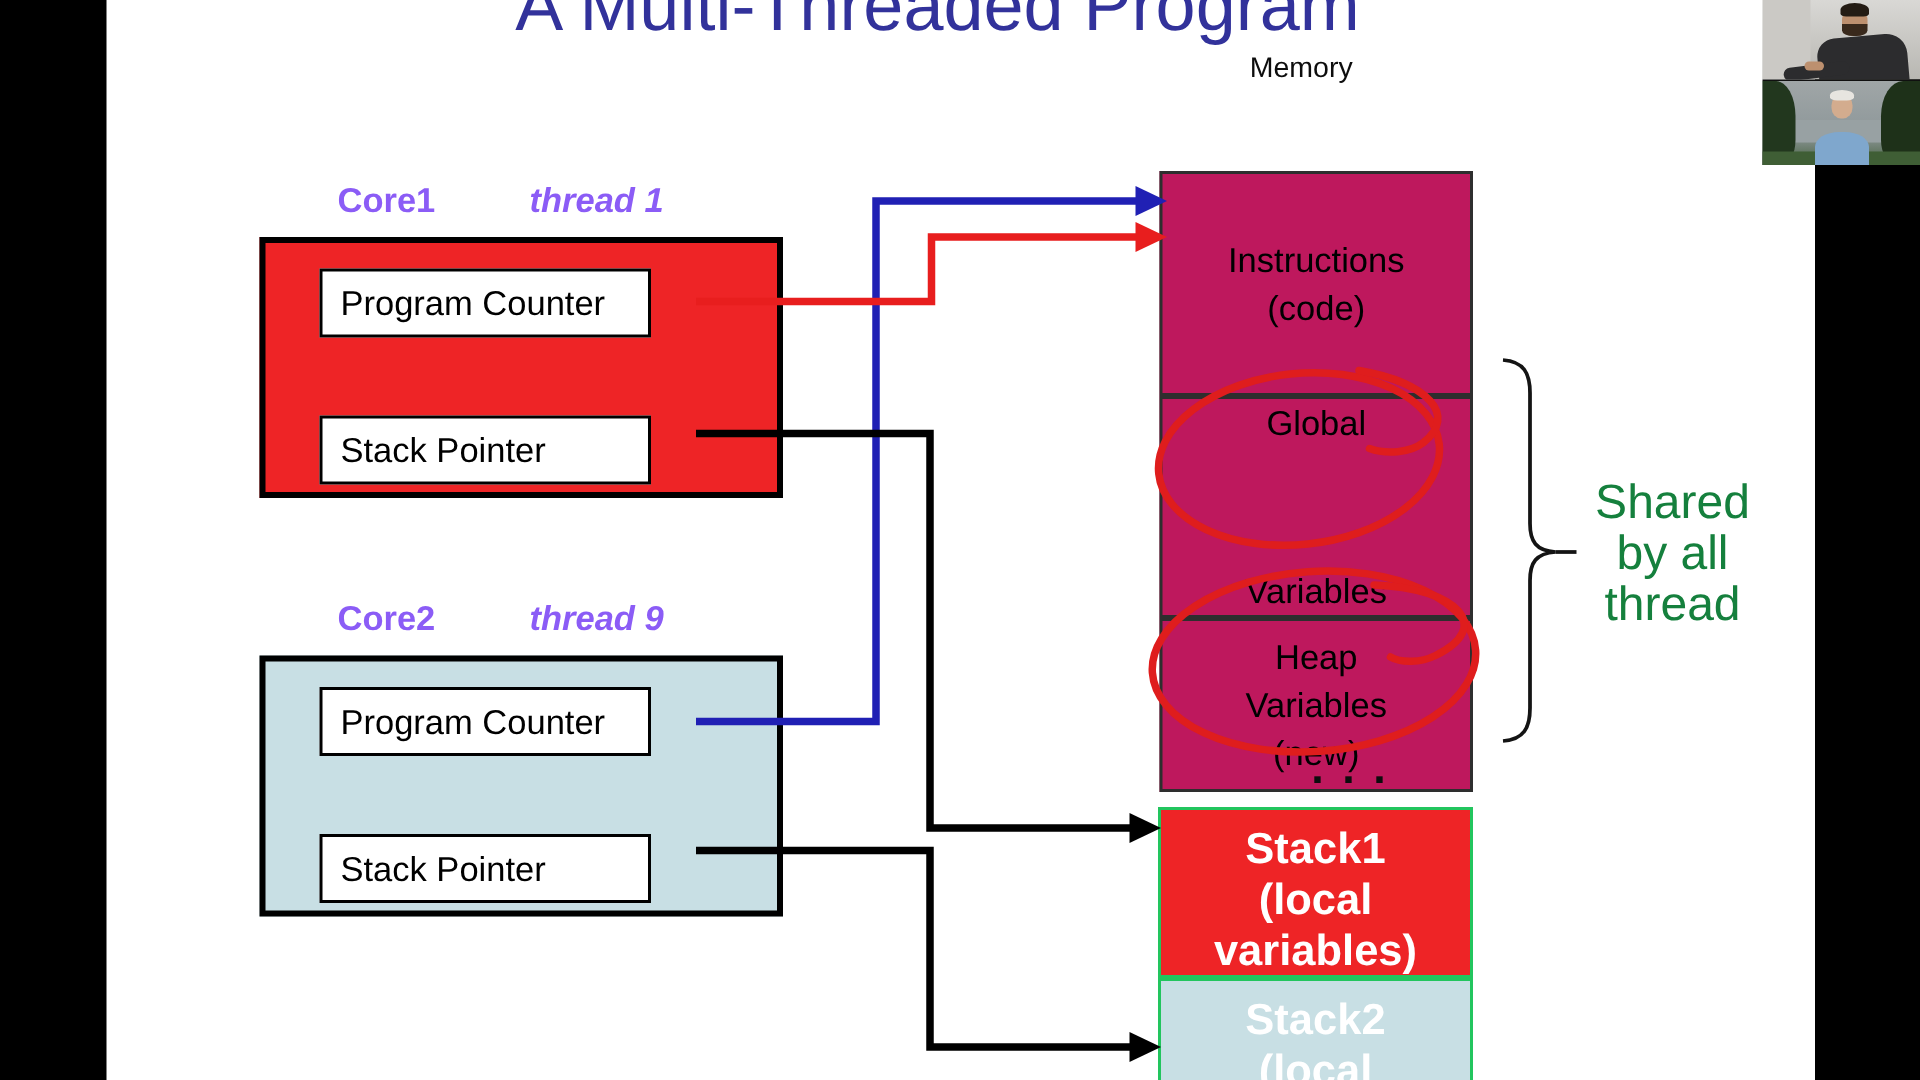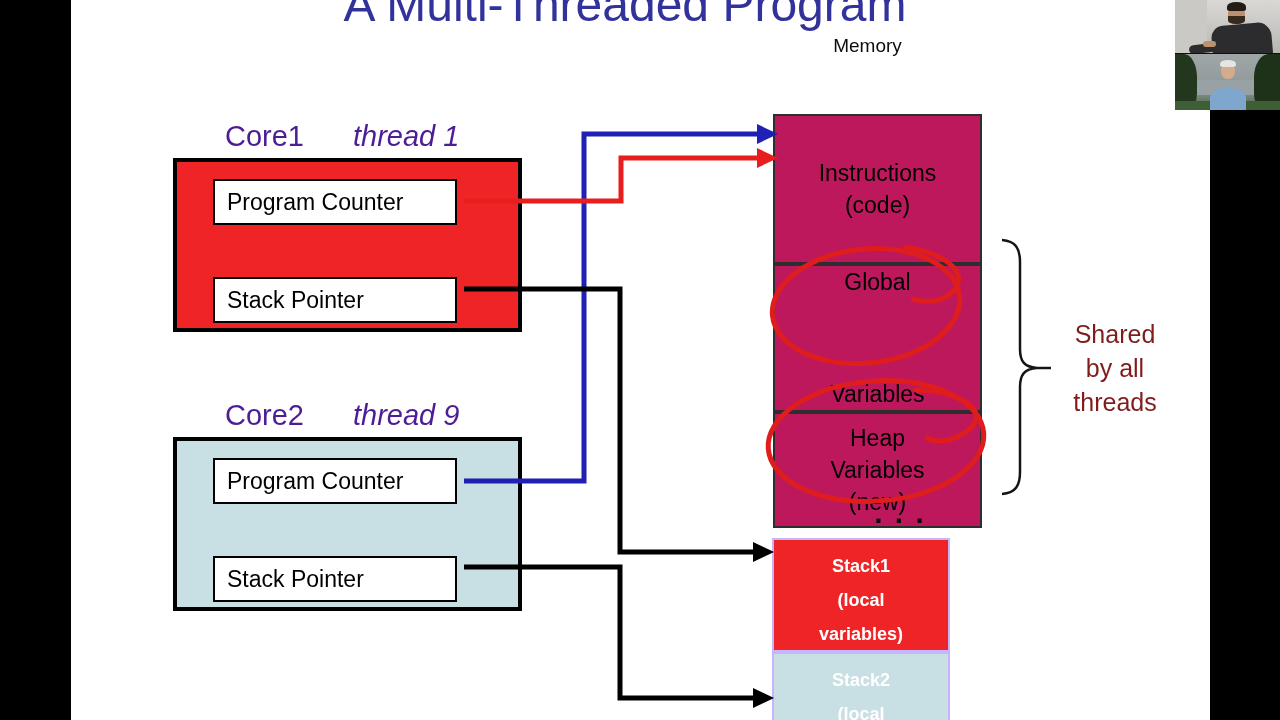--- a/index.html
+++ b/index.html
@@ -31,53 +31,53 @@
     position: absolute; left: 773px; width: 209px;
     background: #be185d; border: 2px solid #2e2e2e;
     display: flex; flex-direction: column; justify-content: center;
     text-align: center; font-size: 23px; line-height: 32px; color: #000; margin-top: 31px;
   }
   #instructions-box { top: 83px;  height: 150px; }
   #globals-box      { top: 233px; height: 148px; justify-content: space-between; }
   #heap-box         { top: 381px; height: 116px; }
 
   
-  .core-label-row { position: absolute; font-size: 29px; color: #4c1d95; }
+  .core-label-row { position: absolute; font-size: 23px; color: #8b5cf6; font-weight: bold; }
   .core-name   { position: absolute; left: 0; }
   .thread-name { position: absolute; left: 128px; font-style: italic; }
   .core-box { position: absolute; left: 173px; width: 349px; height: 174px; border: 4px solid #000; }
   .core-red  { background: #ee2426; }
   .core-blue { background: #c8dfe4; }
   .reg-box {
-    position: absolute; left: 36px; width: 244px; height: 46px;
+    position: absolute; left: 36px; width: 221px; height: 46px;
     background: #fff; border: 2px solid #000;
     font-size: 23px; line-height: 42px; padding-left: 12px; color: #000;
     white-space: nowrap;
   }
   .reg-pc { top: 17px; }
   .reg-sp { top: 103px; margin-top: 12px; }
 
   
   #shared-note {
     position: absolute; left: 1050px; top: 317px; width: 130px;
-    text-align: center; font-size: 25px; line-height: 34px; color: #7f1d1d;
+    text-align: center; font-size: 32px; line-height: 34px; color: #15803d;
   }
 
   
   #ellipsis {
     position: absolute; left: 840px; top: 496px; width: 120px;
     text-align: center; font-size: 30px; font-weight: bold;
     letter-spacing: 2px; color: #0d0d0d;
   }
 
   
   .stack-box {
-    position: absolute; left: 772px; width: 178px;
-    border: 2px solid #c4b5fd; color: #fff; font-weight: bold;
-    font-size: 18px; line-height: 34px; text-align: center; padding-top: 9px;
+    position: absolute; left: 772px; width: 210px;
+    border: 2px solid #22c55e; color: #fff; font-weight: bold;
+    font-size: 29px; line-height: 34px; text-align: center; padding-top: 9px;
   }
   #stack1-box { top: 538px; height: 114px; background: #ee2426; }
   #stack2-box { top: 652px; height: 100px; background: #c8dfe4; }
 
   
   #overlay { position: absolute; left: 0; top: 0; pointer-events: none; }
 
   
   #webcam-stack { position: absolute; left: 1175px; top: 0; width: 105px; height: 110px; }
   .cam { position: absolute; left: 0; right: 0; overflow: hidden; }
@@ -137,21 +137,21 @@
   <span class="thread-name">thread 9</span>
 </div>
 <div class="core-box core-blue" style="top:437px;">
   <div class="reg-box reg-pc">Program Counter</div>
   <div class="reg-box reg-sp">Stack Pointer</div>
 </div>
 
 <div id="shared-note">
   <div>Shared</div>
   <div>by all</div>
-  <div>threads</div>
+  <div>thread</div>
 </div>
 
 <div id="ellipsis">. . .</div>
 
 <div class="stack-box" id="stack1-box">
   <div>Stack1</div>
   <div>(local</div>
   <div>variables)</div>
 </div>
 <div class="stack-box" id="stack2-box">

